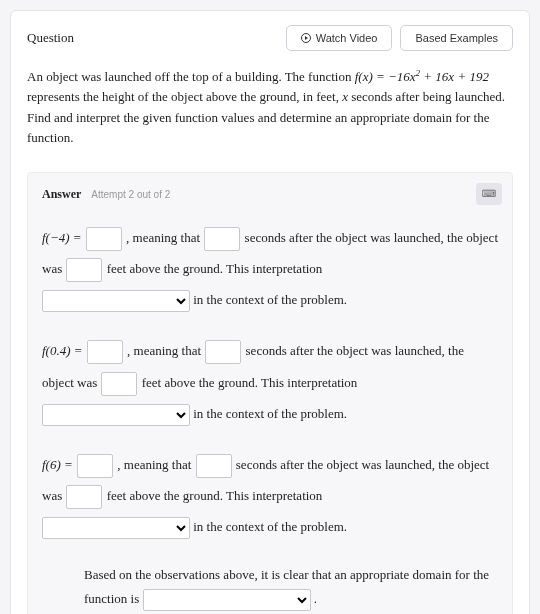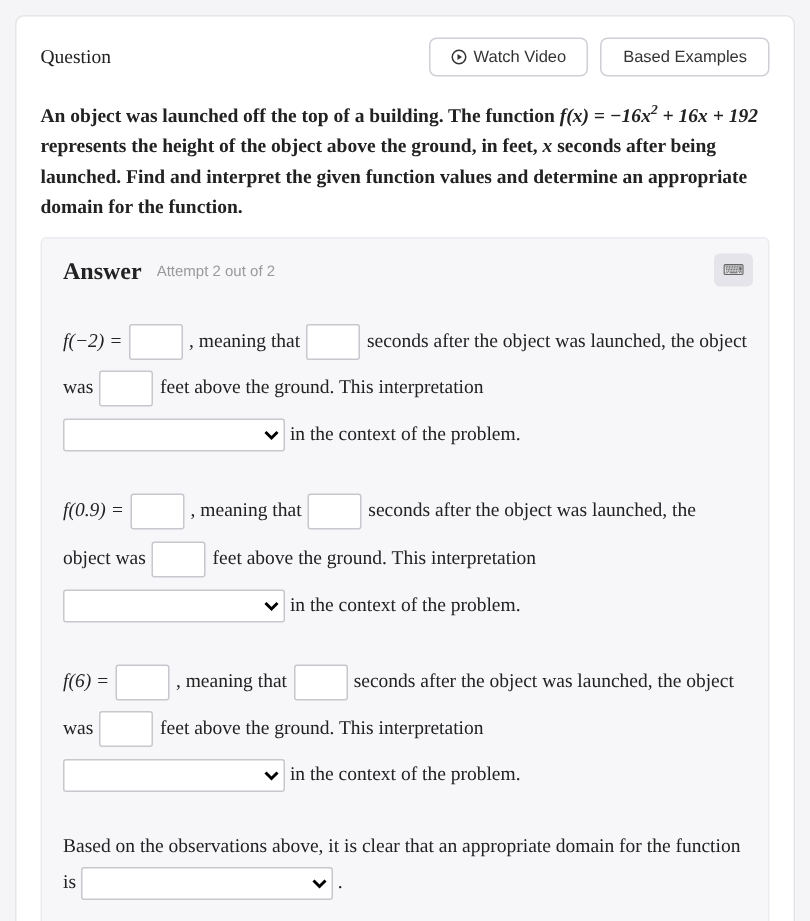--- a/index.html
+++ b/index.html
@@ -54,39 +54,38 @@
     content: "";
     display: block;
     width: 0; height: 0;
     border-left: 3px solid #333;
     border-top: 2px solid transparent;
     border-bottom: 2px solid transparent;
     margin-left: 1px;
   }
   .q-text {
     line-height: 1.55;
-    margin-bottom: 10px;
-    font-weight: bold;
+    margin-bottom: 24px;
   }
   .math { font-style: italic; font-family: 'Times New Roman', serif; }
   sup { font-size: 9px; vertical-align: super; }
   .answer-box {
     background: #f7f7f9;
     border: 1px solid #ececf0;
     border-radius: 4px;
     padding: 14px 14px 16px 14px;
     position: relative;
   }
   .ans-head {
     display: flex;
     align-items: center;
     gap: 10px;
     margin-bottom: 20px;
   }
-  .ans-label { font-weight: bold; font-size: 16px; text-align: right; }
+  .ans-label { font-weight: bold; font-size: 12px; text-align: right; }
   .attempt {
     font-family: Arial, sans-serif;
     font-size: 10px;
     color: #999;
   }
   .kbd-btn {
     position: absolute;
     top: 10px; right: 10px;
     width: 26px; height: 22px;
     background: #e4e4ea;
@@ -124,20 +123,21 @@
     background: #fff;
     font-size: 11px;
     padding: 1px 3px;
   }
   .sel-wide {
     width: 168px;
   }
   .domain-p {
     line-height: 1.9;
     margin-bottom: 18px;
+    margin-left: 42px;
   }
 </style>
 </head>
 <body>
 
 <div class="card">
 
   <div class="header-row">
     <div class="q-title">Question</div>
     <div class="btn-row">
@@ -156,33 +156,33 @@
   </div>
 
   <div class="answer-box">
     <div class="kbd-btn">⌨</div>
     <div class="ans-head">
       <span class="ans-label">Answer</span>
       <span class="attempt">Attempt 2 out of 2</span>
     </div>
 
     <div class="para">
-      <span class="math">f(−2) =</span>
+      <span class="math">f(−4) =</span>
       <input class="num-input" style="">
       <span>, meaning that </span>
       <input class="num-input" style="">
       <span> seconds after the object was launched, the object was </span>
       <input class="num-input" style="">
       <span> feet above the ground. This interpretation </span><br>
       <select class="sel"><option></option></select>
       <span> in the context of the problem.</span>
     </div>
 
     <div class="para">
-      <span class="math">f(0.9) =</span>
+      <span class="math">f(0.4) =</span>
       <input class="num-input" style="">
       <span>, meaning that </span>
       <input class="num-input" style="">
       <span> seconds after the object was launched, the object was </span>
       <input class="num-input" style="">
       <span> feet above the ground. This interpretation </span><br>
       <select class="sel"><option></option></select>
       <span> in the context of the problem.</span>
     </div>
 

